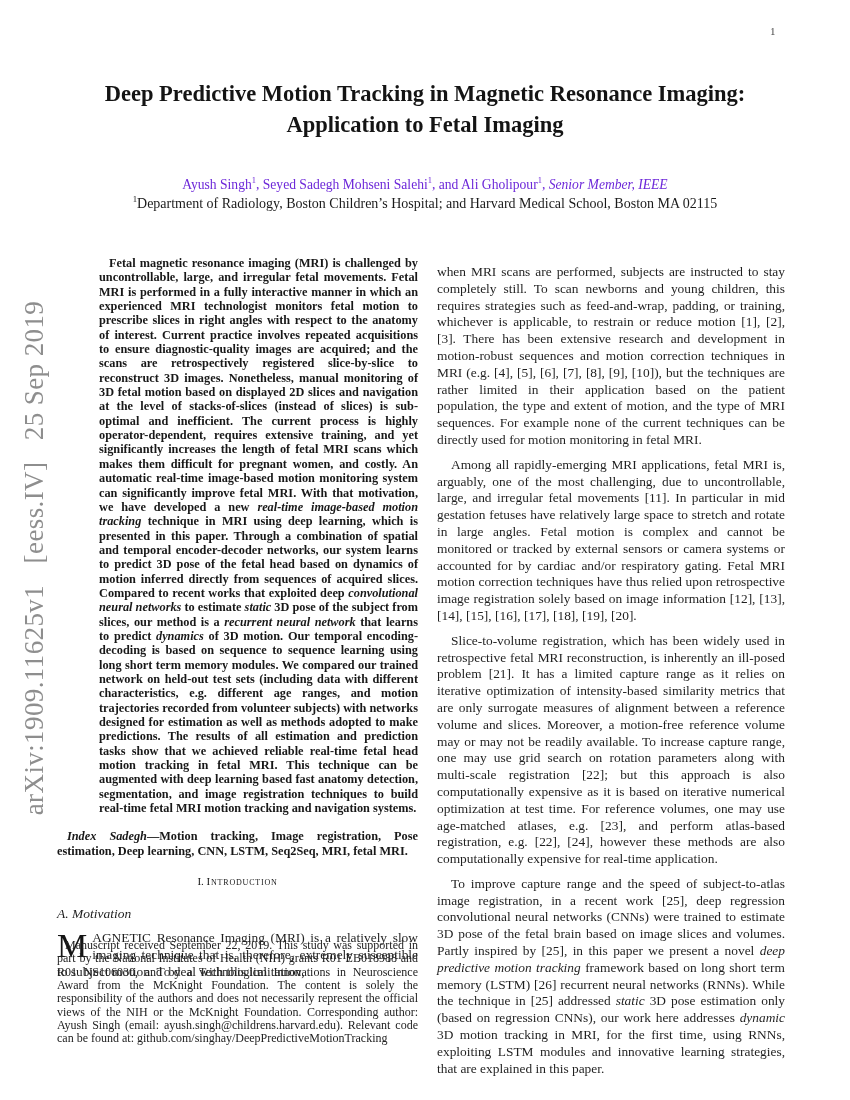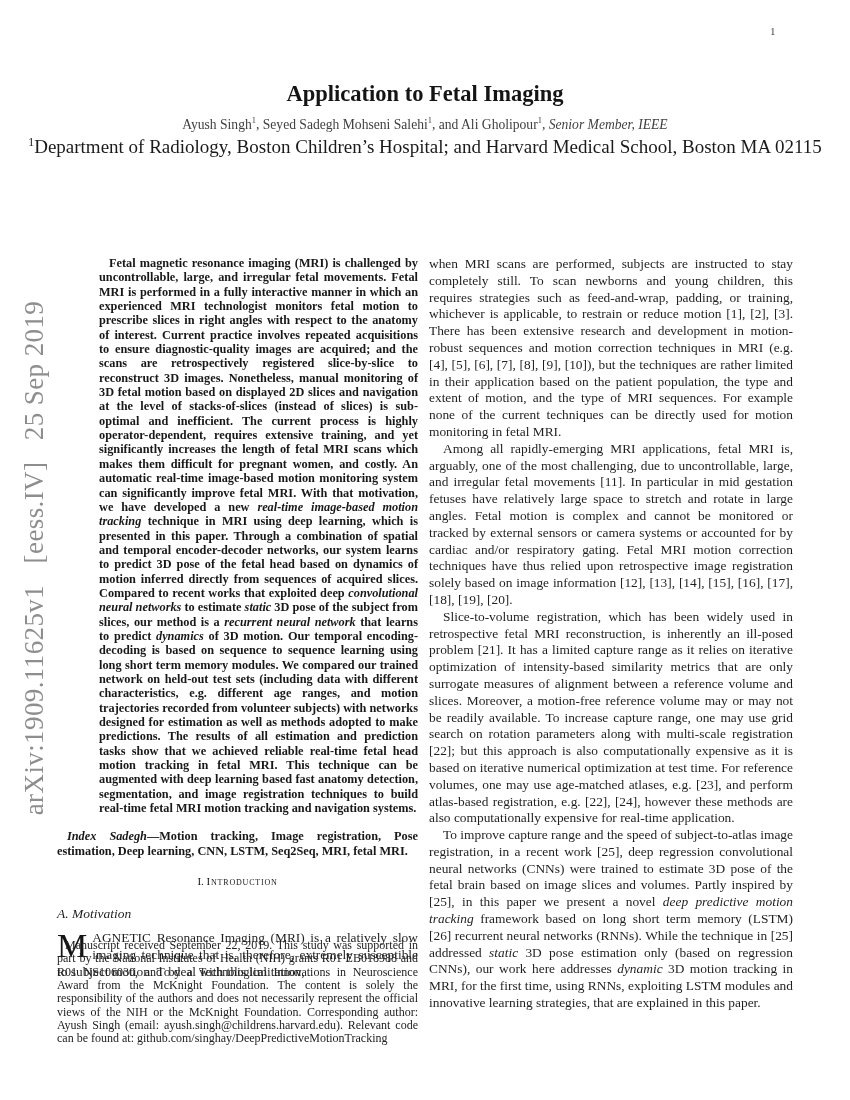--- a/index.html
+++ b/index.html
@@ -20,22 +20,22 @@
     position:absolute; left:34px; top:558px;
     transform:translate(-50%,-50%) rotate(-90deg);
     font-size:27px; color:#8e8e8e;
     white-space:pre; letter-spacing:0.4px;
   }
   .header { position:absolute; left:0; right:0; top:78px; text-align:center; }
   .title {
     font-size:22.5px; font-weight:bold; line-height:31px;
     color:#141414; margin:0 40px;
   }
-  .authors { margin-top:8px; font-size:13.6px; color:#404040; }
-  .affiliation { margin-top:3px; font-size:19px; color:#1a1a1a; }
+  .authors { margin-top:37px; font-size:13.6px; color:#6d28d9; }
+  .affiliation { margin-top:3px; font-size:14px; color:#1a1a1a; }
   sup { font-size:0.62em; line-height:0; }
 
   .col { position:absolute; top:256px; text-align:justify; }
   .col-left  { left:57px;  width:361px; }
   .col-right { left:429px; width:364px; }
 
   .abstract, .index-terms {
     font-weight:bold; font-size:12.3px; line-height:14.35px;
     color:#181818;
   }
@@ -56,34 +56,35 @@
   }
   .drop-cap {
     float:left; font-size:34px; line-height:27px;
     padding:2px 5px 0 0; color:#141414;
   }
   .footnote {
     position:absolute; left:57px; top:939px; width:361px;
     font-size:12px; line-height:13.35px; text-align:justify;
     text-indent:8px; color:#222222;
   }
-  .col-right p { margin:0; }
+  .col-right p { margin:8px; }
   .col-right p + p { text-indent:14px; }
 </style>
 </head>
 <body>
 
 <div class="page">
 
   <div class="page-number">1</div>
 
   <div class="watermark">arXiv:1909.11625v1   [eess.IV]   25 Sep 2019</div>
 
   <div class="header">
     <div class="title">
+      <div>Deep Predictive Motion Tracking in Magnetic Resonance Imaging:</div>
       <div>Application to Fetal Imaging</div>
     </div>
     <div class="authors"><span>Ayush Singh</span><sup>1</sup><span>, Seyed Sadegh Mohseni Salehi</span><sup>1</sup><span>, and Ali Gholipour</span><sup>1</sup><span>, </span><span style="font-style: italic;">Senior Member, IEEE</span></div>
     <div class="affiliation"><sup>1</sup><span>Department of Radiology, Boston Children’s Hospital; and Harvard Medical School, Boston MA 02115</span></div>
   </div>
 
   <div class="col col-left">
     <div class="abstract"><span>Fetal magnetic resonance imaging (MRI) is challenged by uncontrollable, large, and irregular fetal movements. Fetal MRI is performed in a fully interactive manner in which an experienced MRI technologist monitors fetal motion to prescribe slices in right angles with respect to the anatomy of interest. Current practice involves repeated acquisitions to ensure diagnostic-quality images are acquired; and the scans are retrospectively registered slice-by-slice to reconstruct 3D images. Nonetheless, manual monitoring of 3D fetal motion based on displayed 2D slices and navigation at the level of stacks-of-slices (instead of slices) is sub-optimal and inefficient. The current process is highly operator-dependent, requires extensive training, and yet significantly increases the length of fetal MRI scans which makes them difficult for pregnant women, and costly. An automatic real-time image-based motion monitoring system can significantly improve fetal MRI. With that motivation, we have developed a new </span><span style="font-style: italic;">real-time image-based motion tracking</span><span> technique in MRI using deep learning, which is presented in this paper. Through a combination of spatial and temporal encoder-decoder networks, our system learns to predict 3D pose of the fetal head based on dynamics of motion inferred directly from sequences of acquired slices. Compared to recent works that exploited deep </span><span style="font-style: italic;">convolutional neural networks</span><span> to estimate </span><span style="font-style: italic;">static</span><span> 3D pose of the subject from slices, our method is a </span><span style="font-style: italic;">recurrent neural network</span><span> that learns to predict </span><span style="font-style: italic;">dynamics</span><span> of 3D motion. Our temporal encoding-decoding is based on sequence to sequence learning using long short term memory modules. We compared our trained network on held-out test sets (including data with different characteristics, e.g. different age ranges, and motion trajectories recorded from volunteer subjects) with networks designed for estimation as well as methods adopted to make predictions. The results of all estimation and prediction tasks show that we achieved reliable real-time fetal head motion tracking in fetal MRI. This technique can be augmented with deep learning based fast anatomy detection, segmentation, and image registration techniques to build real-time fetal MRI motion tracking and navigation systems.</span></div>
     <div class="index-terms"><span style="font-style: italic;">Index Sadegh</span><span>—Motion tracking, Image registration, Pose estimation, Deep learning, CNN, LSTM, Seq2Seq, MRI, fetal MRI.</span></div>
     <div class="sec-heading">

